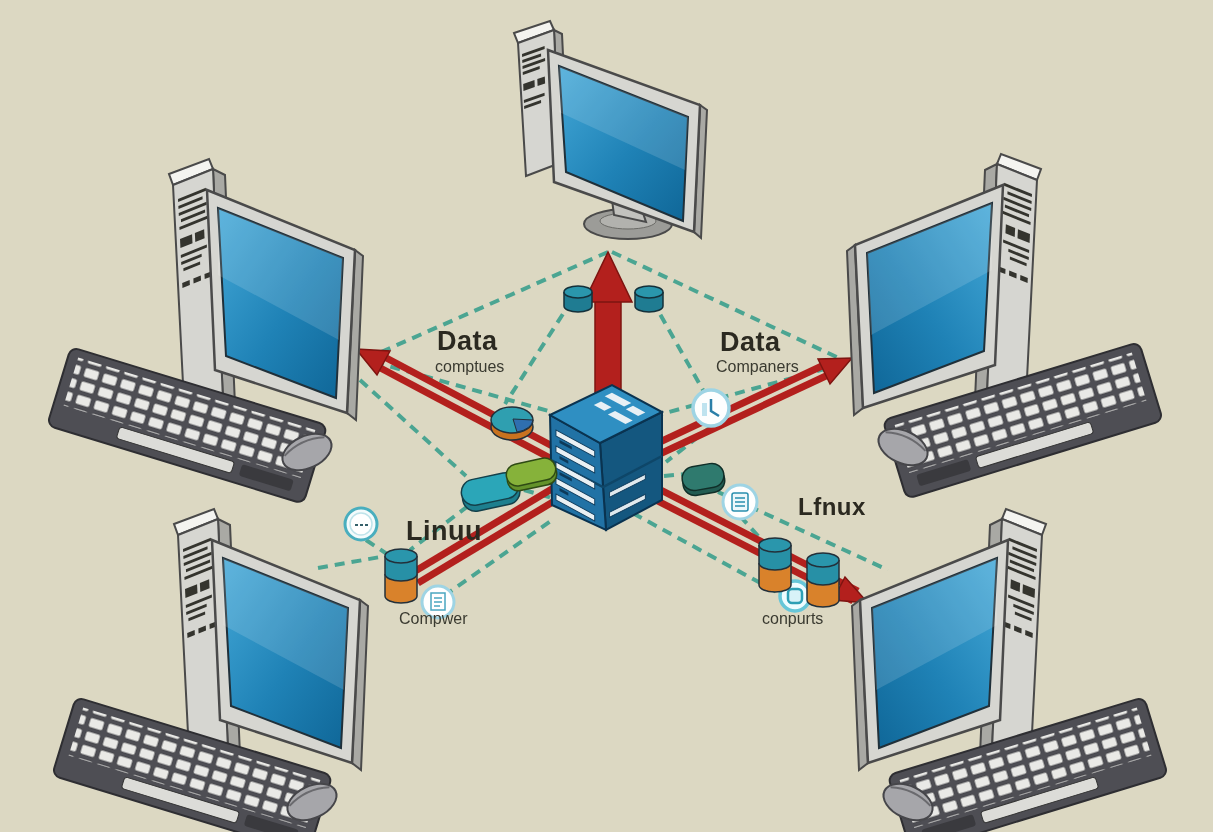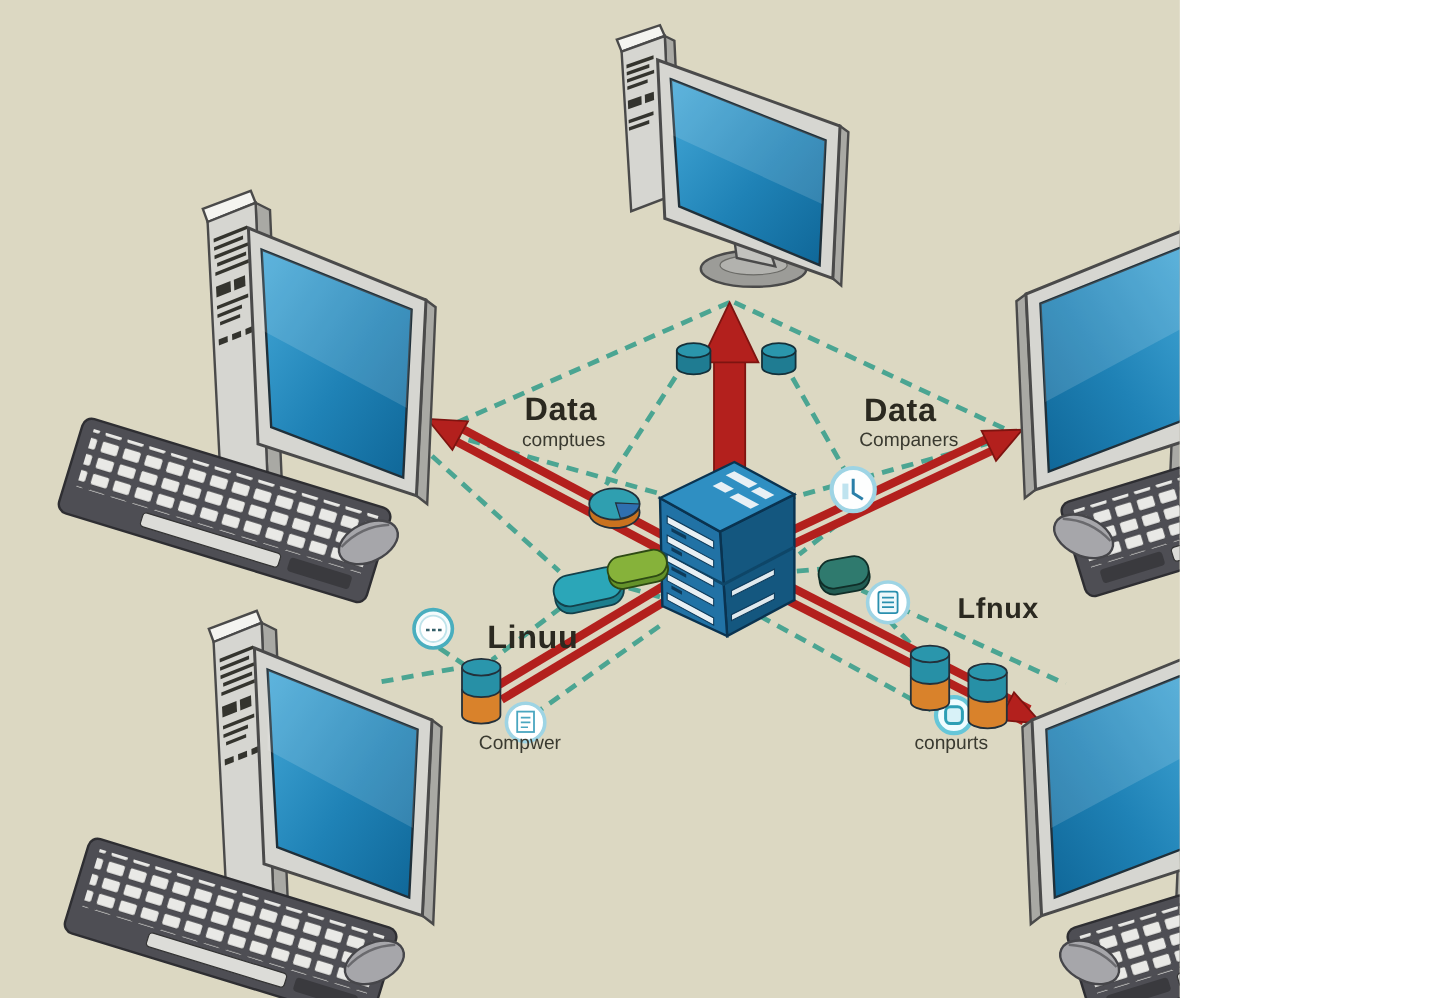--- a/index.html
+++ b/index.html
@@ -1,17 +1,17 @@
 <!DOCTYPE html>
 <html style="--background: #dcd8c2; --arrow-red: #b3201d; --arrow-red-dark: #7e1410; --dashed-teal: #3fa18f; --screen-blue: #1b7db3; --screen-blue-light: #55b5e2; --server-left: #2172a5; --server-right: #14577f; --server-top: #2f8fc2; --case-gray: #d6d6d1; --case-dark: #a9a9a4; --keyboard-dark: #4e4e54; --cylinder-teal: #2a96ac; --cylinder-orange: #d9822b; --pill-green: #86b23a; --pill-teal: #2ba6b8; --pill-dark-teal: #2f7a6e; --text-dark: #2b2920;"><head>
 <meta charset="utf-8">
 <style>
   html,body{margin:0;padding:0;}
   body{font-family:"Liberation Sans", sans-serif;}
-  .stage{position:relative;width:983px;height:832px;overflow:hidden;background:var(--background,#dcd8c2);}
+  .stage{position:relative;width:1213px;height:832px;overflow:hidden;background:var(--background,#dcd8c2);}
   svg{display:block;}
   text{font-family:"Liberation Sans", sans-serif;fill:var(--text-dark,#2b2920);}
   .lbl-big{font-size:27px;font-weight:700;letter-spacing:0.5px;}
   .lbl-big-sm{font-size:24px;font-weight:700;letter-spacing:0.5px;}
   .lbl-sub{font-size:16px;fill:#3a3a30;}
 </style>
 </head>
 <body>
 
 <div class="stage">

